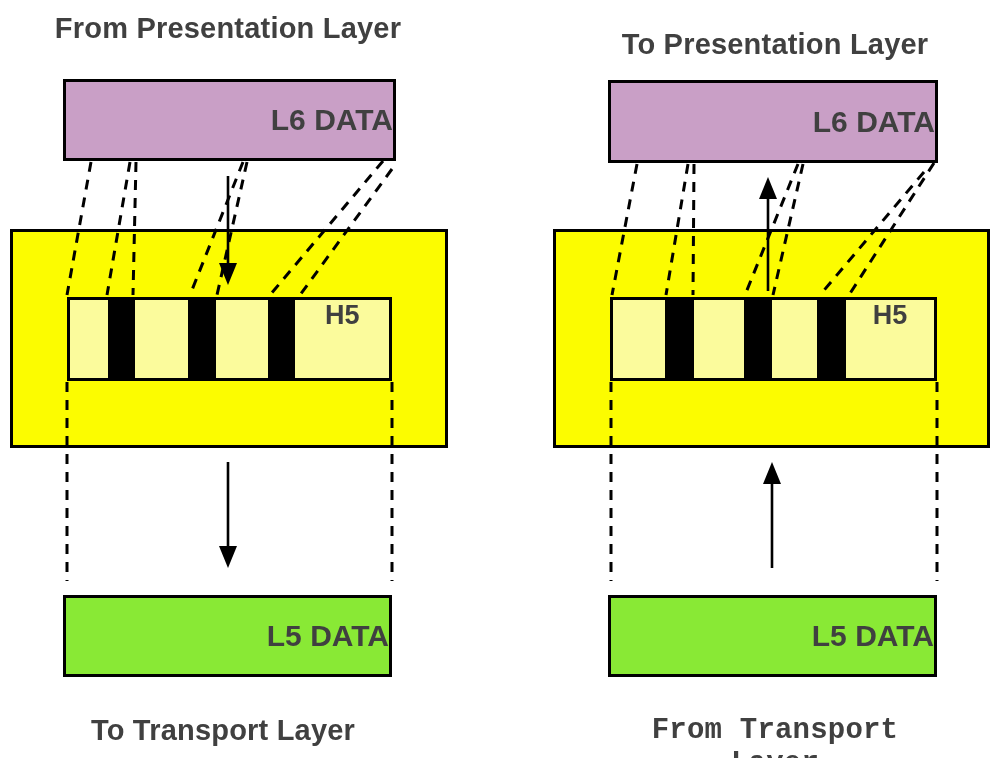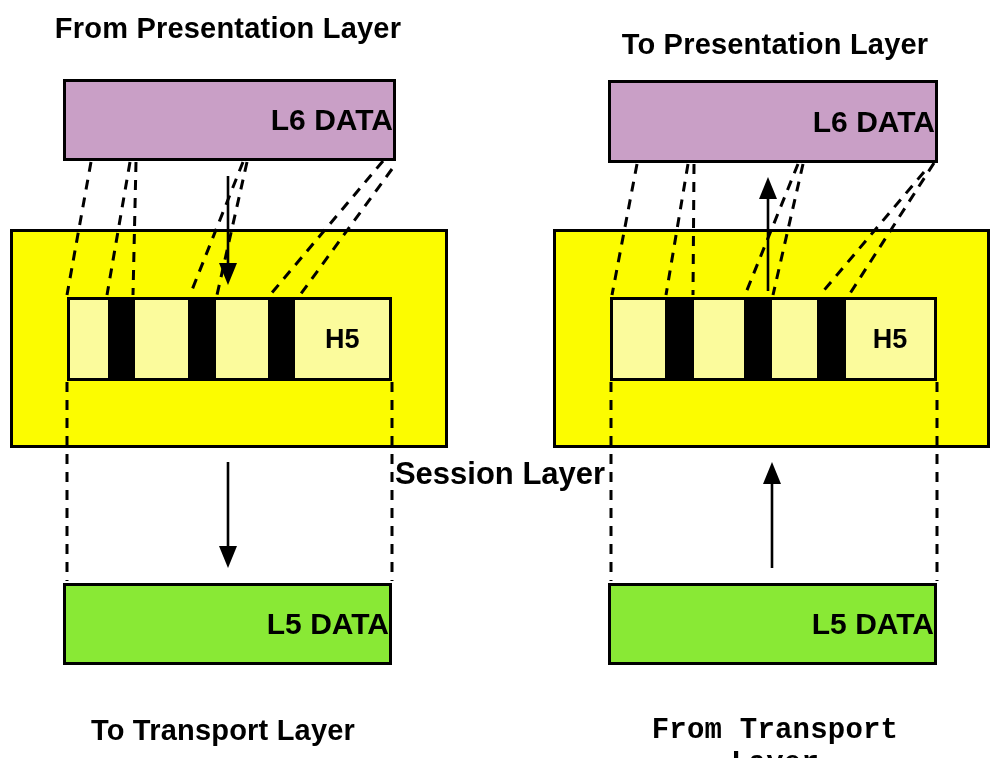--- a/index.html
+++ b/index.html
@@ -1,37 +1,37 @@
 <!DOCTYPE html>
 <html style="--l6-fill: #C99FC6; --session-fill: #FCFC00; --segment-fill: #FBFB9C; --header-fill: #000000; --l5-fill: #89E935; --border: #000000;"><head>
 <meta charset="utf-8">
 <style>
   html,body{margin:0;padding:0;background:#ffffff;}
   .stage{
     position:relative;width:1000px;height:758px;background:#fff;overflow:hidden;
-    font-family:"Liberation Sans",sans-serif;font-weight:bold;color:#000000;
+    font-family:"Liberation Sans",sans-serif;font-weight:bold;color:#404040;
   }
   .flow-title{position:absolute;font-size:29px;text-align:center;letter-spacing:0.2px;}
   .databox{
     position:absolute;display:flex;align-items:center;justify-content:flex-end;
     border:3px solid var(--border,#000);box-sizing:border-box;font-size:30px;
   }
   .l6{background:var(--l6-fill,#C99FC6);}
-  .l5{background:var(--l5-fill,#89E935);}
+  .l5{background:var(--l5-fill,#89E935);margin-top:12px;}
   .session-box{
     position:absolute;background:var(--session-fill,#FCFC00);
     border:3px solid var(--border,#000);box-sizing:border-box;
   }
   .hbar{
     position:absolute;display:flex;background:var(--segment-fill,#FBFB9C);
     border:3px solid var(--border,#000);box-sizing:border-box;
   }
   .seg{height:100%;}
   .seg.hdr{background:var(--header-fill,#000);}
-  .seg.h5seg{display:flex;align-items:center;justify-content:center;font-size:27px;}
+  .seg.h5seg{display:flex;align-items:flex-start;justify-content:center;font-size:27px;}
   
   .bar-left .seg:nth-child(1){width:12.0%;}
   .bar-left .seg:nth-child(2){width:8.3%;}
   .bar-left .seg:nth-child(3){width:16.6%;}
   .bar-left .seg:nth-child(4){width:8.9%;}
   .bar-left .seg:nth-child(5){width:16.3%;}
   .bar-left .seg:nth-child(6){width:8.6%;}
   .bar-left .seg:nth-child(7){width:29.3%;}
   
   .bar-right .seg:nth-child(1){width:16.2%;}
@@ -149,15 +149,14 @@
       <span>H5</span>
     </div>
   </div>
 
   <div class="databox l5 l5-right">
     <span>L5 DATA</span>
   </div>
 
   <div class="flow-title bottom-right">From Transport Layer</div>
 
-  <div class="center-label">Session Layer</div>
 
 </div>
 
 </body></html>

